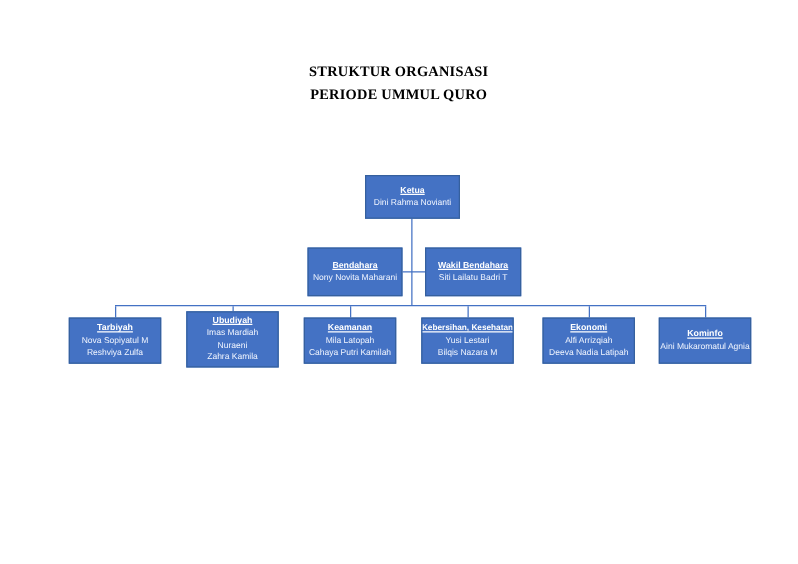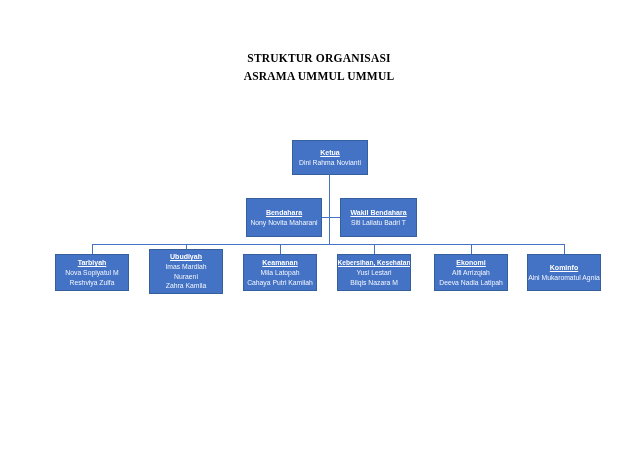--- a/index.html
+++ b/index.html
@@ -81,21 +81,21 @@
   .b-ekonomi    { left: 434px; top: 254px; width: 74px; height: 37px; }
   .b-kominfo    { left: 527px; top: 254px; width: 74px; height: 37px; }
 </style>
 </head>
 <body>
 
 <div id="canvas">
 
   <div class="doc-title">
     <div>STRUKTUR ORGANISASI</div>
-    <div>ASRAMA UMMUL UMMUL</div>
+    <div>PERIODE UMMUL QURO</div>
   </div>
 
   <div class="vline c-ketua-v"></div>
   <div class="hline c-row2-h"></div>
   <div class="hline c-main-h"></div>
   <div class="vline c-stub-1"></div>
   <div class="vline c-stub-2"></div>
   <div class="vline c-stub-3"></div>
   <div class="vline c-stub-4"></div>
   <div class="vline c-stub-5"></div>

